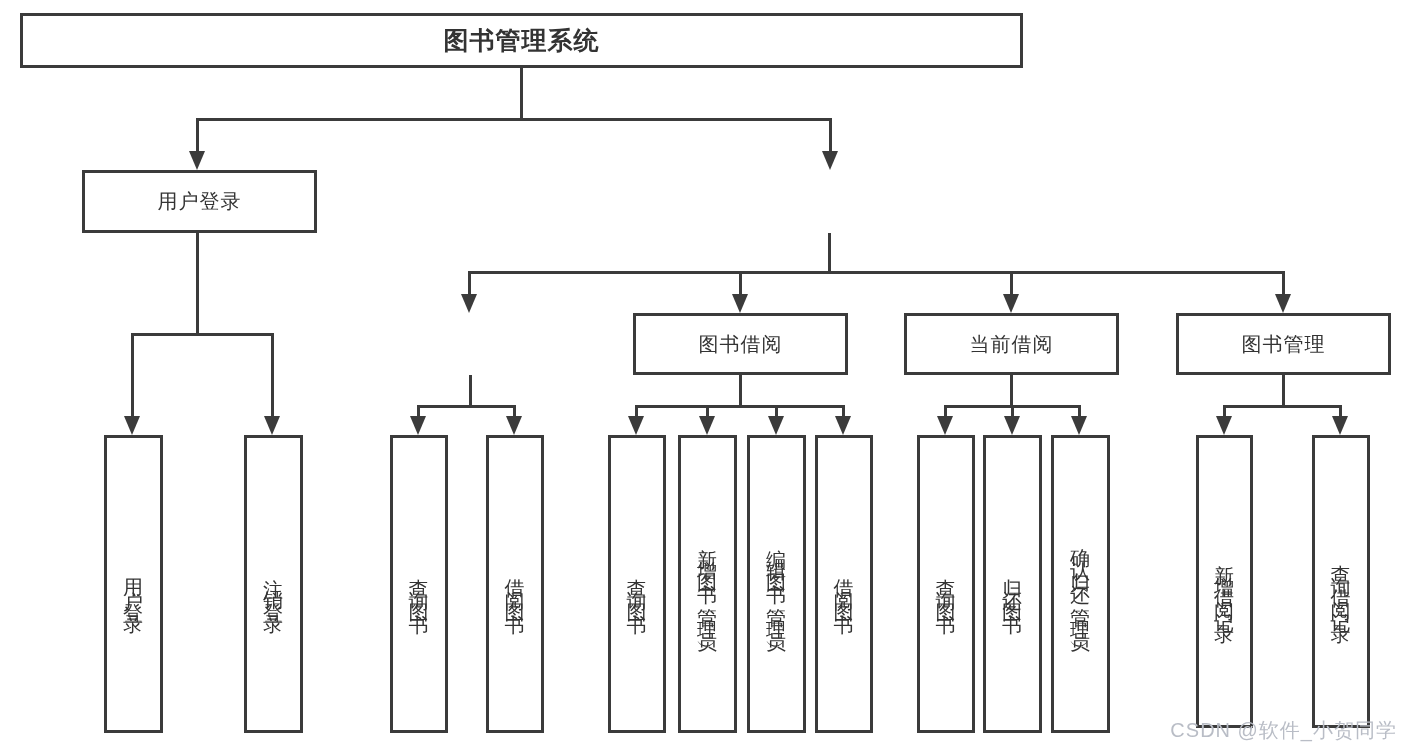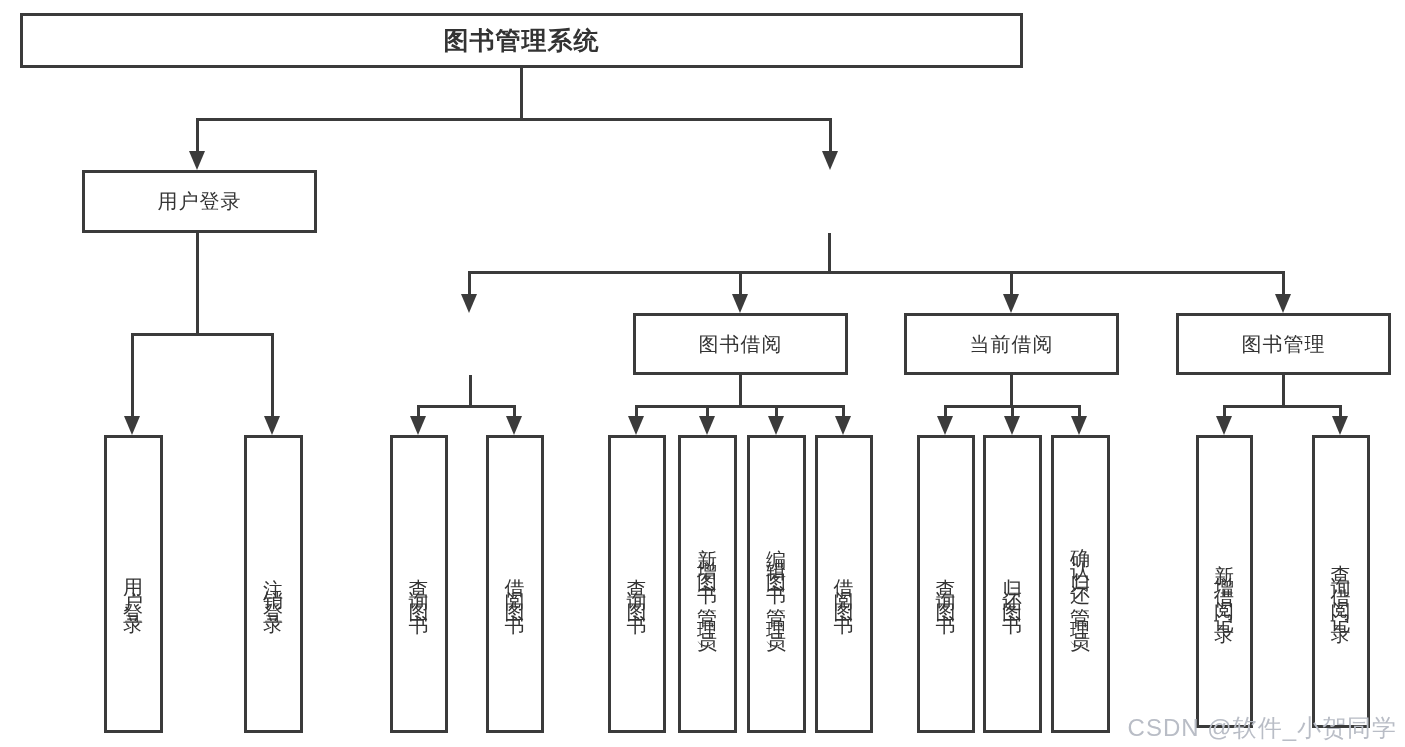--- a/index.html
+++ b/index.html
@@ -45,21 +45,21 @@
     height: 0;
     border-left: 8px solid transparent;
     border-right: 8px solid transparent;
     border-top: 19px solid #3b3b3b;
     z-index: 1;
   }
   .watermark {
     position: absolute;
     right: 8px;
     bottom: 3px;
-    font-size: 24px;
+    font-size: 20px;
     color: #b9bdc6;
     letter-spacing: 1px;
     z-index: 3;
     white-space: nowrap;
   }
 </style>
 </head>
 <body>
 
 <div id="canvas">

